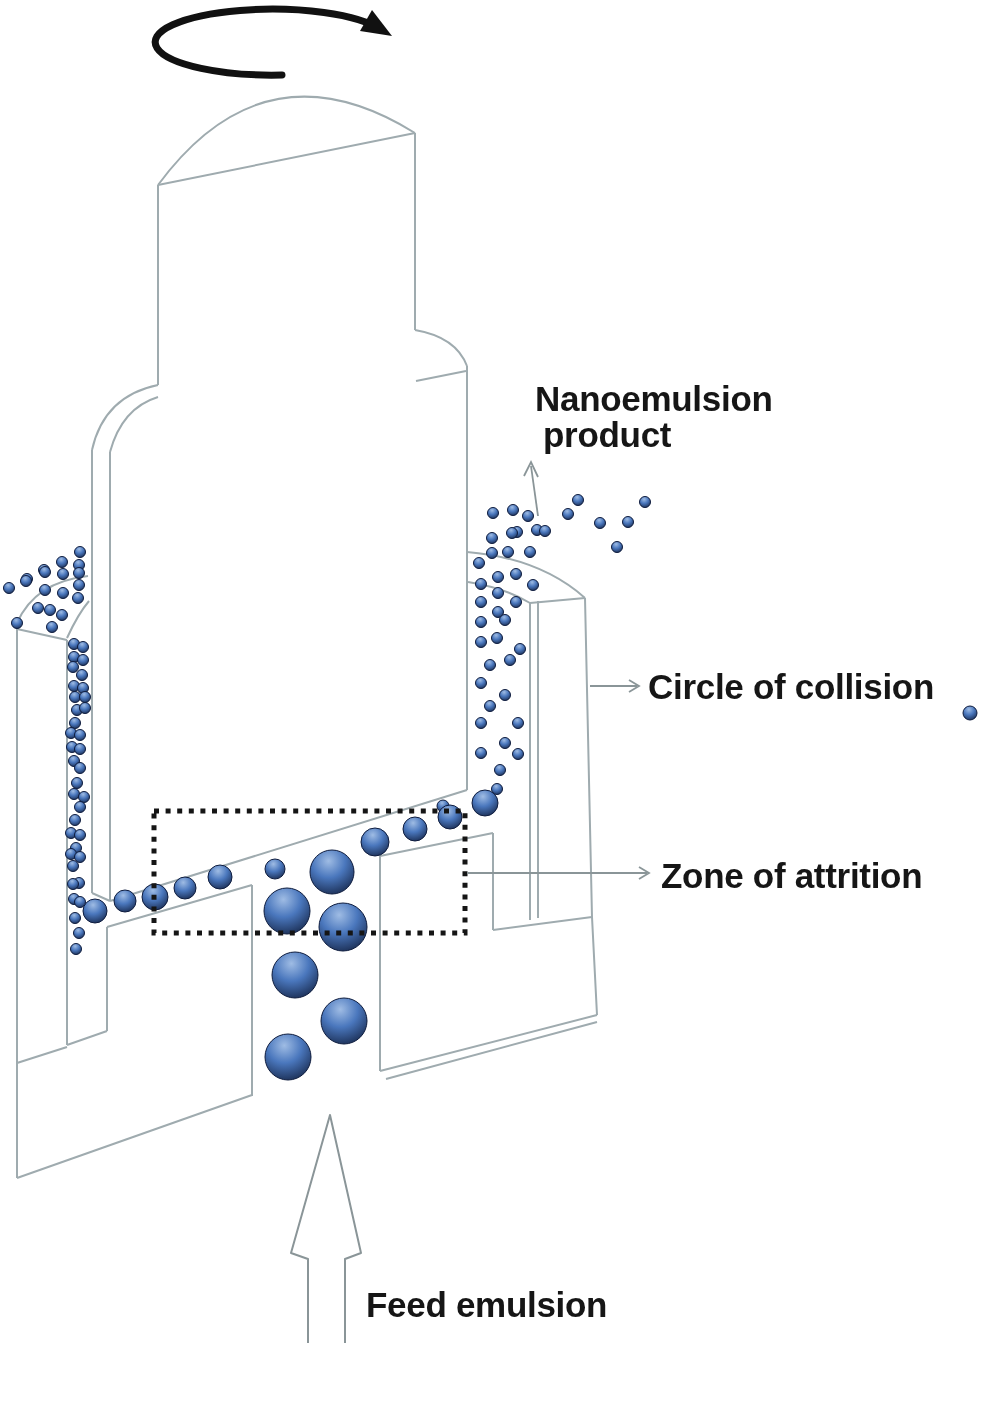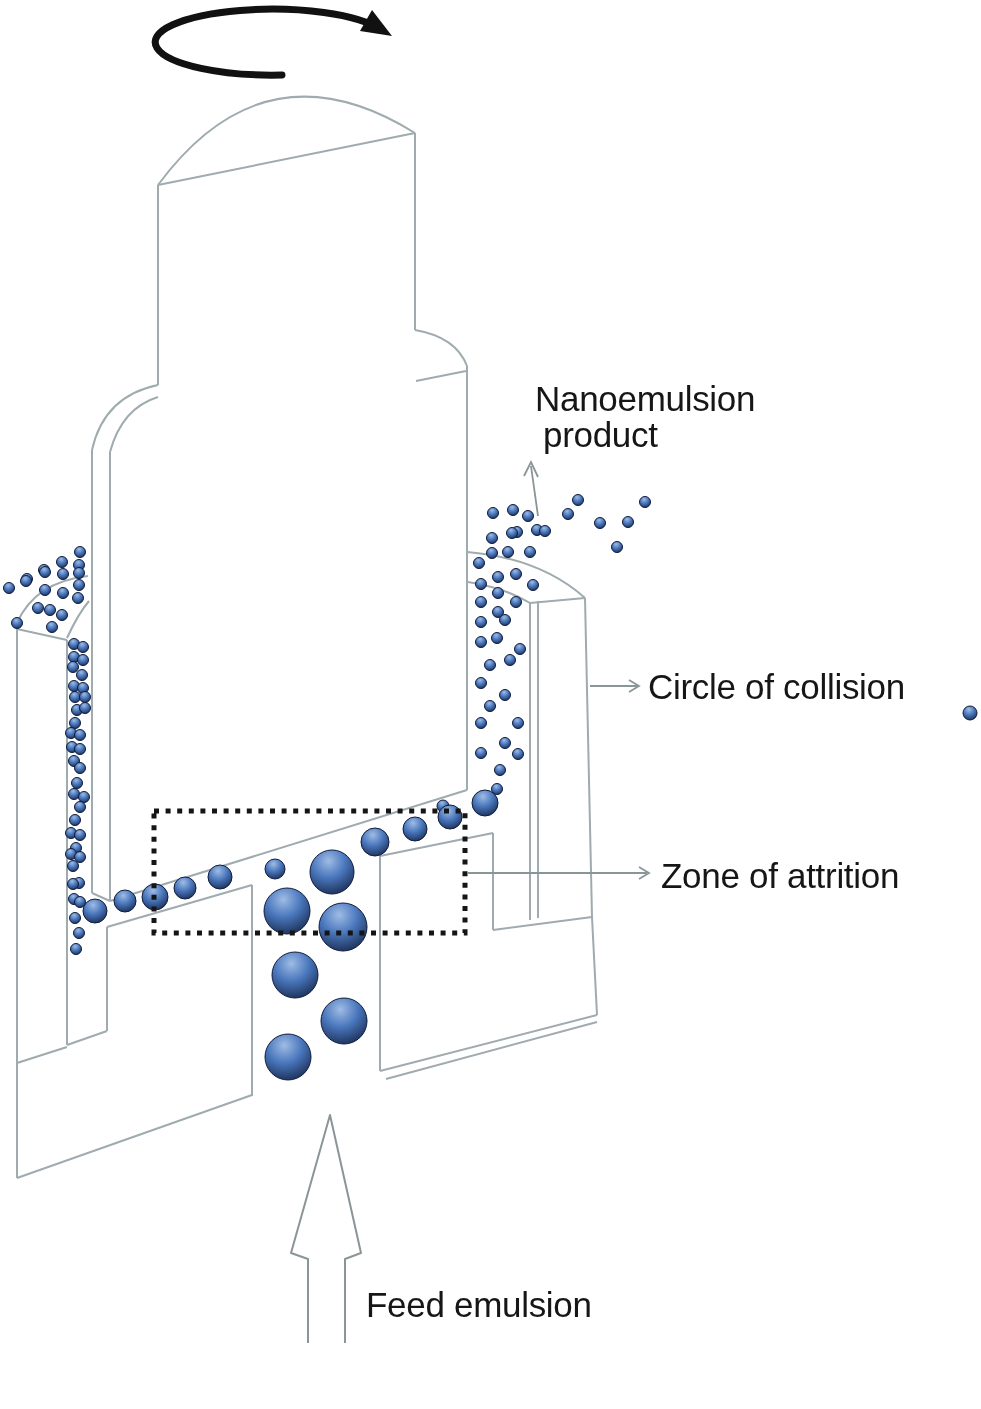--- a/index.html
+++ b/index.html
@@ -1,16 +1,16 @@
 <!DOCTYPE html>
 <html><head>
 <meta charset="utf-8">
 <style>
   html,body{margin:0;padding:0;background:#ffffff;}
-  .stage{width:981px;height:1343px;position:relative;background:#fff;}
+  .stage{width:981px;height:1343px;position:relative;background:#fff;font-weight:bold;}
   svg{display:block;}
   text{font-family:"Liberation Sans", sans-serif;fill:#161616;}
   .lbl{font-size:35px;letter-spacing:-0.3px;}
 </style>
 </head>
 <body>
 
 <div class="stage">
 <svg width="981" height="1409" viewBox="0 0 981 1409" xmlns="http://www.w3.org/2000/svg">
   <defs>

